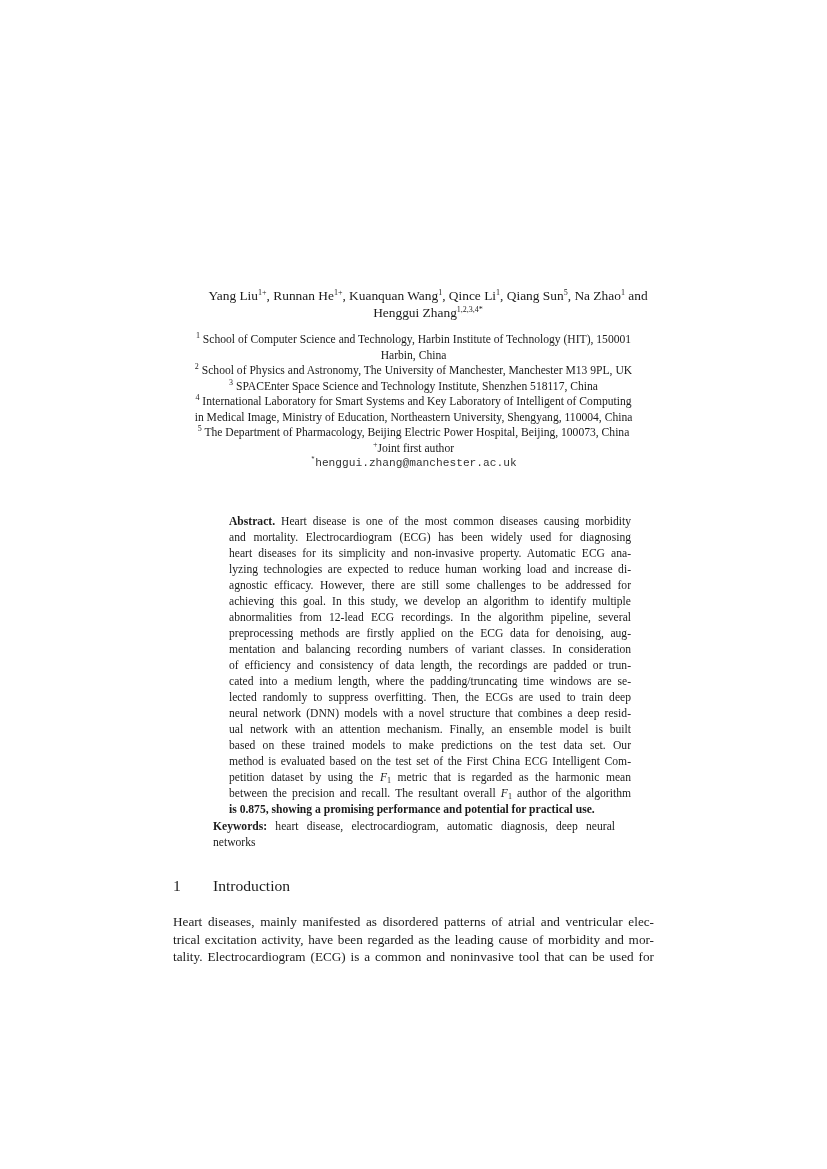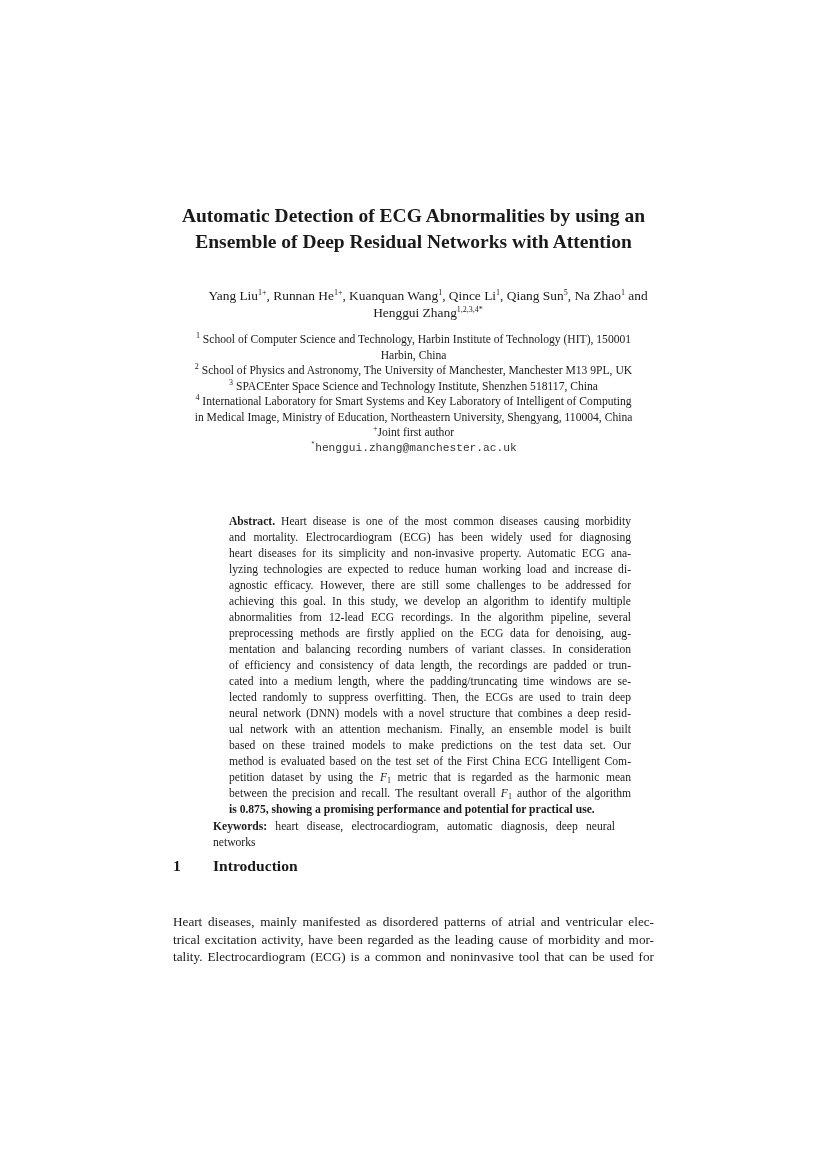--- a/index.html
+++ b/index.html
@@ -19,55 +19,52 @@
     .email { font-family: "Liberation Mono", "DejaVu Sans Mono", monospace; font-size: 11.2px; color: #333; }
     .abstract { position: absolute; left: 213px; width: 402px; top: 514px;
                 font-size: 11.6px; line-height: 16px; margin-left: 16px; }
     .abstract .line { white-space: nowrap; text-align: justify; text-align-last: justify; height: 16px; }
     .abstract .line.last { text-align-last: left; font-weight: bold; }
     .abstract b { font-weight: bold; }
     .keywords { position: absolute; left: 213px; width: 402px; top: 819px;
                 font-size: 11.6px; line-height: 16px; }
     .keywords .line { white-space: nowrap; text-align: justify; text-align-last: justify; height: 16px; }
     .keywords .line.last { text-align-last: left; }
-    .section-heading { position: absolute; left: 173px; top: 856px; font-weight: bold;
+    .section-heading { position: absolute; left: 173px; top: 876px; font-weight: normal;
                        font-size: 15.6px; line-height: 20px; white-space: nowrap; }
     .section-heading .num { display: inline-block; width: 40px; }
     .body-text { position: absolute; left: 173px; width: 481px; top: 913px;
                  font-size: 13.2px; line-height: 17.5px; }
     .body-text .line { white-space: nowrap; text-align: justify; text-align-last: justify; height: 17.5px; }
     i { font-style: italic; }
     .sub { font-size: 8px; vertical-align: -2px; line-height: 0; }
   </style>
 </head>
 <body>
 
 <div class="page">
 
-  <div class="title">
-    <div>Automatic Detection of ECG Abnormalities by using an</div>
-    <div>Ensemble of Deep Residual Networks with Attention</div>
-  </div>
 
   <div class="authors">
     <div>
       <span>Yang Liu</span><sup>1+</sup><span>, </span><span>Runnan He</span><sup>1+</sup><span>, </span><span>Kuanquan Wang</span><sup>1</sup><span>, </span><span>Qince Li</span><sup>1</sup><span>, </span><span>Qiang Sun</span><sup>5</sup><span>, </span><span>Na Zhao</span><sup>1</sup><span> and</span>
     </div>
     <div>
       <span>Henggui Zhang</span><sup>1,2,3,4*</sup>
     </div>
   </div>
 
   <div class="affils">
     <div><sup>1</sup> <span>School of Computer Science and Technology, Harbin Institute of Technology (HIT), 150001</span></div>
     <div>Harbin, China</div>
     <div><sup>2</sup> <span>School of Physics and Astronomy, The University of Manchester, Manchester M13 9PL, UK</span></div>
     <div><sup>3</sup> <span>SPACEnter Space Science and Technology Institute, Shenzhen 518117, China</span></div>
     <div><sup>4</sup> <span>International Laboratory for Smart Systems and Key Laboratory of Intelligent of Computing</span></div>
     <div>in Medical Image, Ministry of Education, Northeastern University, Shengyang, 110004, China</div>
+    <div><sup>5</sup> <span>The Department of Pharmacology, Beijing Electric Power Hospital, Beijing, 100073, China</span></div>
     <div><sup>+</sup><span>Joint first author</span></div>
     <div class="email"><sup>*</sup><span>henggui.zhang@manchester.ac.uk</span></div>
   </div>
 
   <div class="abstract">
     <div class="line"><b>Abstract.</b><span> Heart disease is one of the most common diseases causing morbidity</span></div>
     <div class="line">and mortality. Electrocardiogram (ECG) has been widely used for diagnosing</div>
     <div class="line">heart diseases for its simplicity and non-invasive property. Automatic ECG ana-</div>
     <div class="line">lyzing technologies are expected to reduce human working load and increase di-</div>
     <div class="line">agnostic efficacy. However, there are still some challenges to be addressed for</div>

